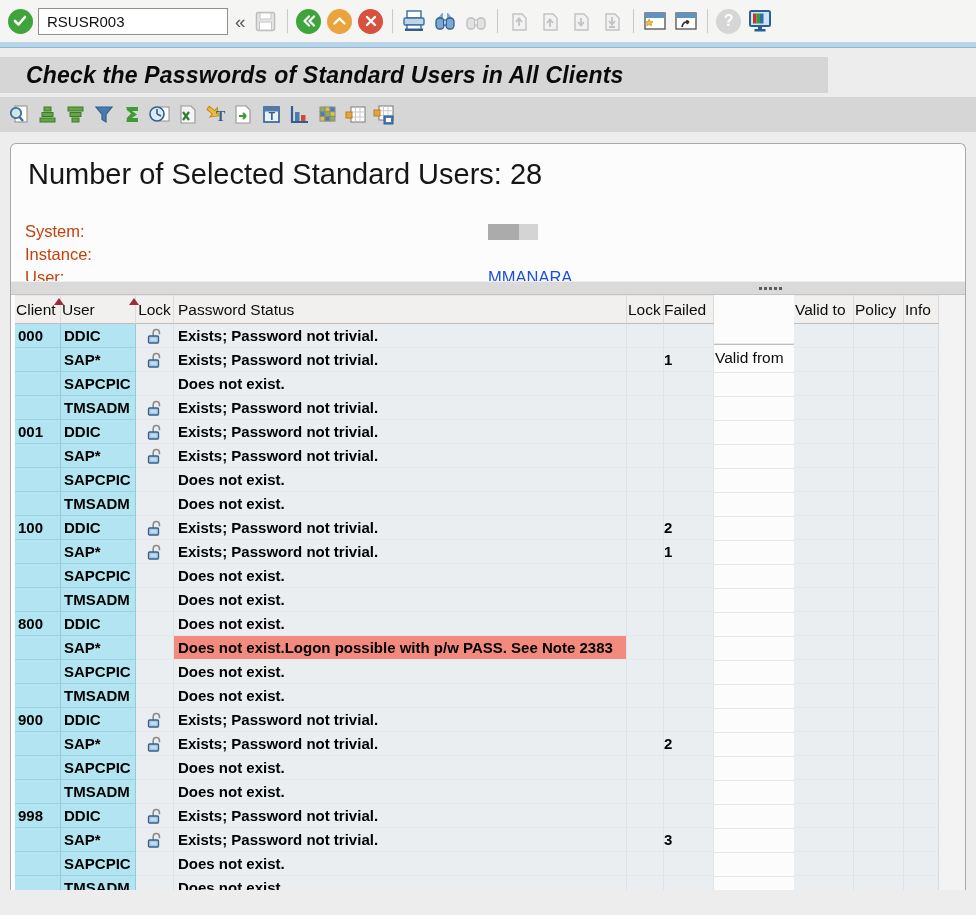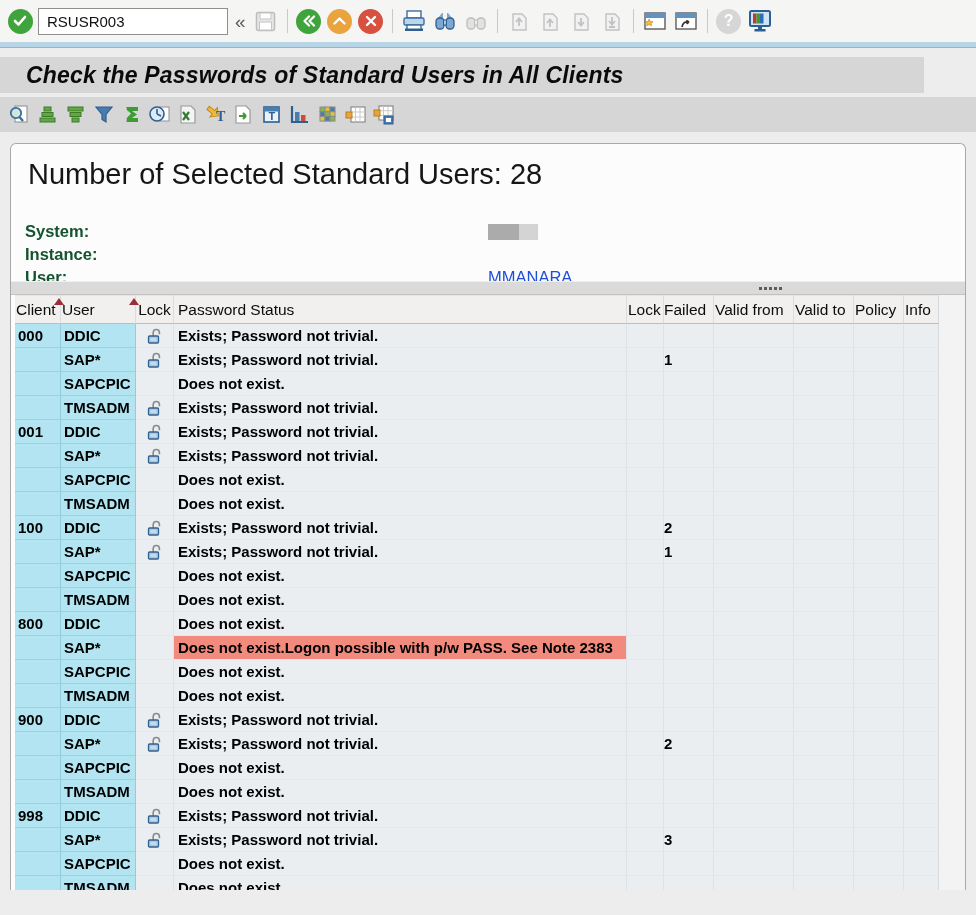--- a/index.html
+++ b/index.html
@@ -16,33 +16,33 @@
   .tb-sep { width:1px; height:24px; background:#c9c9c9; margin:0 3px; }
   .circ { width:25px; height:25px; border-radius:50%; display:flex; align-items:center; justify-content:center; }
   .circ svg { display:block; }
   .cmd-wrap { display:flex; align-items:center; height:27px; border:1px solid #8f8f8f;
     background:#fff; width:190px; padding:0 4px 0 8px; }
   .cmd-text { flex:1; font-size:15px; color:#111; border:none; outline:none; background:transparent;
     font-family:"Liberation Sans",sans-serif; }
   .chevrons { font-size:19px; color:#5a5a5a; line-height:1; padding:0 2px; }
 
   
-  .title-bar { position:absolute; left:0; top:57px; width:924px; height:36px; background:#d6d6d6;
+  .title-bar { position:absolute; left:0; top:57px; width:828px; height:36px; background:#d6d6d6;
     display:flex; align-items:center; padding-left:26px; }
   .title-bar span { font-size:23px; font-weight:bold; font-style:italic; color:#0a0a0a; letter-spacing:.2px; }
   .alv-bar { position:absolute; left:0; top:97px; width:976px; height:35px; background:#d6d6d6;
     display:flex; align-items:center; padding-left:7px; gap:3px; }
   .alv-btn { border:none; background:transparent; padding:0; width:25px; height:24px;
     display:flex; align-items:center; justify-content:center; cursor:pointer; }
 
   
   .panel { position:absolute; left:10px; top:143px; width:956px; height:747px;
     background:#fcfcfc; border:1px solid #a9a9a9; border-bottom:none; border-radius:6px 6px 0 0; overflow:hidden; }
   .headline { position:absolute; left:17px; top:14px; font-size:29px; color:#161616; }
-  .fieldlbl { position:absolute; left:14px; font-size:16.5px; font-weight:bold; color:#14532d;text-align:center; }
+  .fieldlbl { position:absolute; left:14px; font-size:16.5px; font-weight:normal; color:#c2410c;text-align:center; }
   .fieldval { position:absolute; left:477px; font-size:16.5px; color:#1d4ed8; }
   .redact { position:absolute; left:477px; top:80px; display:flex; }
   .redact .r1 { width:31px; height:16px; background:#ababab; }
   .redact .r2 { width:19px; height:16px; background:#d4d4d4; }
 
   .splitter { position:absolute; left:0; top:137px; width:956px; height:14px; background:#dadada;
     border-top:1px solid #efefef; border-bottom:1px solid #c2c2c2; }
   .grip { position:absolute; left:748px; top:5px; display:flex; gap:2px; }
   .grip i { width:3px; height:3px; background:#5d5d5d; display:block; }
 
@@ -55,21 +55,21 @@
     position:relative; white-space:nowrap; overflow:visible; }
   .hcell.sorted:after { content:""; position:absolute; top:2px; right:-4px; width:0; height:0; z-index:3;
     border-left:5px solid transparent; border-right:5px solid transparent; border-bottom:7px solid #9c2d3c; }
   .rows { height:566px; overflow:hidden;font-weight:bold; }
   .drow { display:flex; height:24px; }
   .dcell { font-size:15px; line-height:23px; color:#000; padding-left:3px; white-space:nowrap; overflow:hidden; }
   .key { background:#b2e5f1; border-right:1px solid rgba(110,175,195,.45); border-bottom:1px solid rgba(110,175,195,.35); }
   .std { background:#eaeef1; border-right:1px solid #dde3e7; border-bottom:1px solid #e3e8eb; }
   .c0{width:46px;} .c1{width:75px;} .c2{width:38px; display:flex; align-items:center; justify-content:center; padding-left:0;}
   .c3{width:453px; padding-left:4px;} .c4{width:37px;} .c5{width:50px; text-align:left; padding:0 8px 0 0;}
-  .c6{width:80px;} .c7{width:60px;} .c8{width:50px;} .c9{width:35px; border-right:1px solid #d6dadd;}
+  .c6{width:80px;margin-top:48px;} .c7{width:60px;} .c8{width:50px;} .c9{width:35px; border-right:1px solid #d6dadd;}
   .drow .hl { background:#f28a7d; }
   .lock-ico { display:none; }
   .drow.locked .lock-ico { display:block; }
 </style>
 </head>
 <body>
 
 <div class="sys-toolbar">
   <button class="tb-btn">
     <span class="circ" style="background:#3fa43b;">

